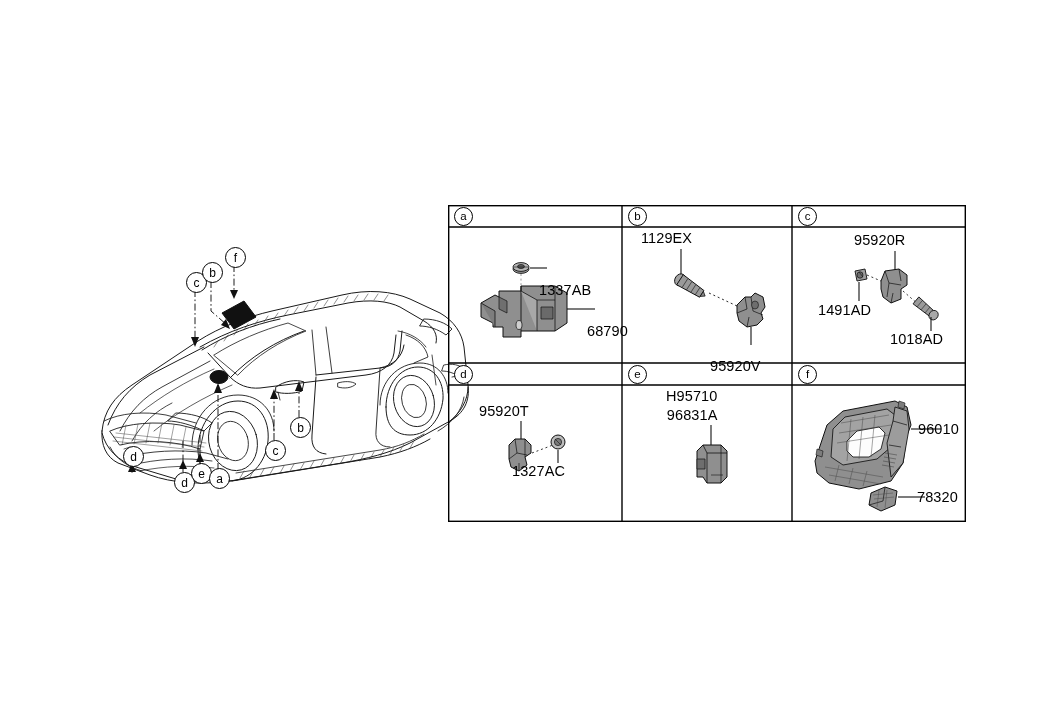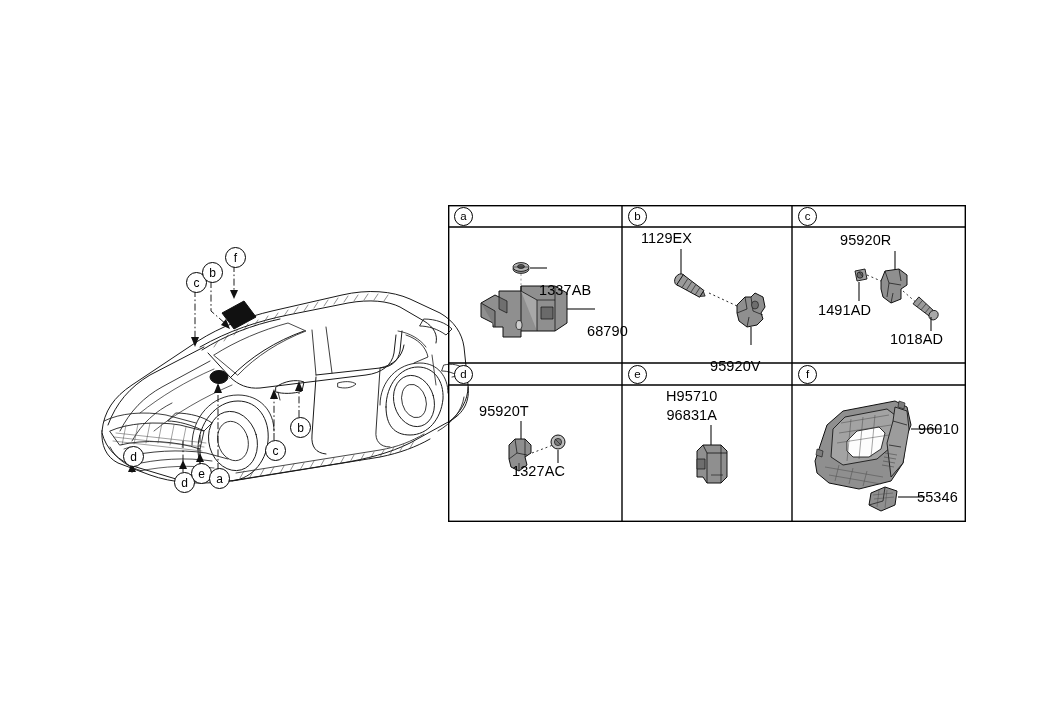--- a/index.html
+++ b/index.html
@@ -368,21 +368,21 @@
             <path d="M110,78 L130,79 L130,86 L110,87 Z" fill="#9a9a9a" stroke="#111" stroke-width=".85"></path>
             <g stroke="#111" stroke-width=".5">
               <path d="M115,78.3 L115,86.7"></path>
                 <path d="M120,78.6 L120,86.4"></path>
               <path d="M125,78.8 L125,86.2"></path>
             </g>
             <ellipse cx="133" cy="82.5" rx="4.4" ry="5" fill="#a8a8a8" stroke="#111" stroke-width=".85"></ellipse>
           </g>
           <path d="M128,90 L128,104" stroke="#111" stroke-width="1.1" fill="none"></path>
         </svg>
-        <div class="lbl" style="left:48px;top:6px"><span>95920R</span></div>
+        <div class="lbl" style="left:62px;top:6px"><span>95920R</span></div>
         <div class="lbl" style="left:26px;top:76px"><span>1491AD</span></div>
         <div class="lbl" style="left:98px;top:105px"><span>1018AD</span></div>
       </div>
     </div>
 
     <div class="cell" style="left:0;top:158px;width:174px;height:159px">
       <div class="hdr">
         <div class="badge">
           <span>d</span>
         </div>
@@ -429,21 +429,21 @@
           <g>
             <path d="M64,66 L70,60 L88,60 L94,66 L94,92 L88,98 L74,98
                      L70,92 L64,92 Z" fill="#8f8f8f" stroke="#111" stroke-width="1"></path>
             <path d="M70,60 L74,68 L74,98" fill="none" stroke="#111" stroke-width=".8"></path>
             <path d="M74,68 L94,68" fill="none" stroke="#111" stroke-width=".8"></path>
             <path d="M64,74 L72,74 L72,84 L64,84 Z" fill="#6e6e6e" stroke="#111" stroke-width=".7"></path>
             <path d="M78,90 L90,90" stroke="#111" stroke-width=".6"></path>
             <path d="M88,60 L88,98" stroke="#111" stroke-width=".7" fill="none"></path>
           </g>
         </svg>
-        <div class="lbl two" style="left:44px;top:2px;text-align:center"><span>H95710</span><br><span>96831A</span></div>
+        <div class="lbl two" style="left:44px;top:2px;text-align:right"><span>H95710</span><br><span>96831A</span></div>
       </div>
     </div>
 
     <div class="cell" style="left:344px;top:158px;width:174px;height:159px">
       <div class="hdr">
         <div class="badge">
           <span>f</span>
         </div>
       </div>
       <div class="body">
@@ -496,18 +496,18 @@
             <g stroke="#4a4a4a" stroke-width=".5" fill="none">
               <path d="M70,110 L90,108"></path>
                 <path d="M71,114 L91,112"></path>
               <path d="M76,105 L74,122"></path>
                 <path d="M84,105 L82,123"></path>
             </g>
           </g>
           <path d="M95,112 L122,112" stroke="#111" stroke-width="1.1" fill="none"></path>
         </svg>
         <div class="lbl" style="left:126px;top:37px"><span>96010</span></div>
-        <div class="lbl" style="left:125px;top:105px"><span>55346</span></div>
+        <div class="lbl" style="left:125px;top:105px"><span>78320</span></div>
       </div>
     </div>
 
   </div>
 </div>
 
 </body></html>

